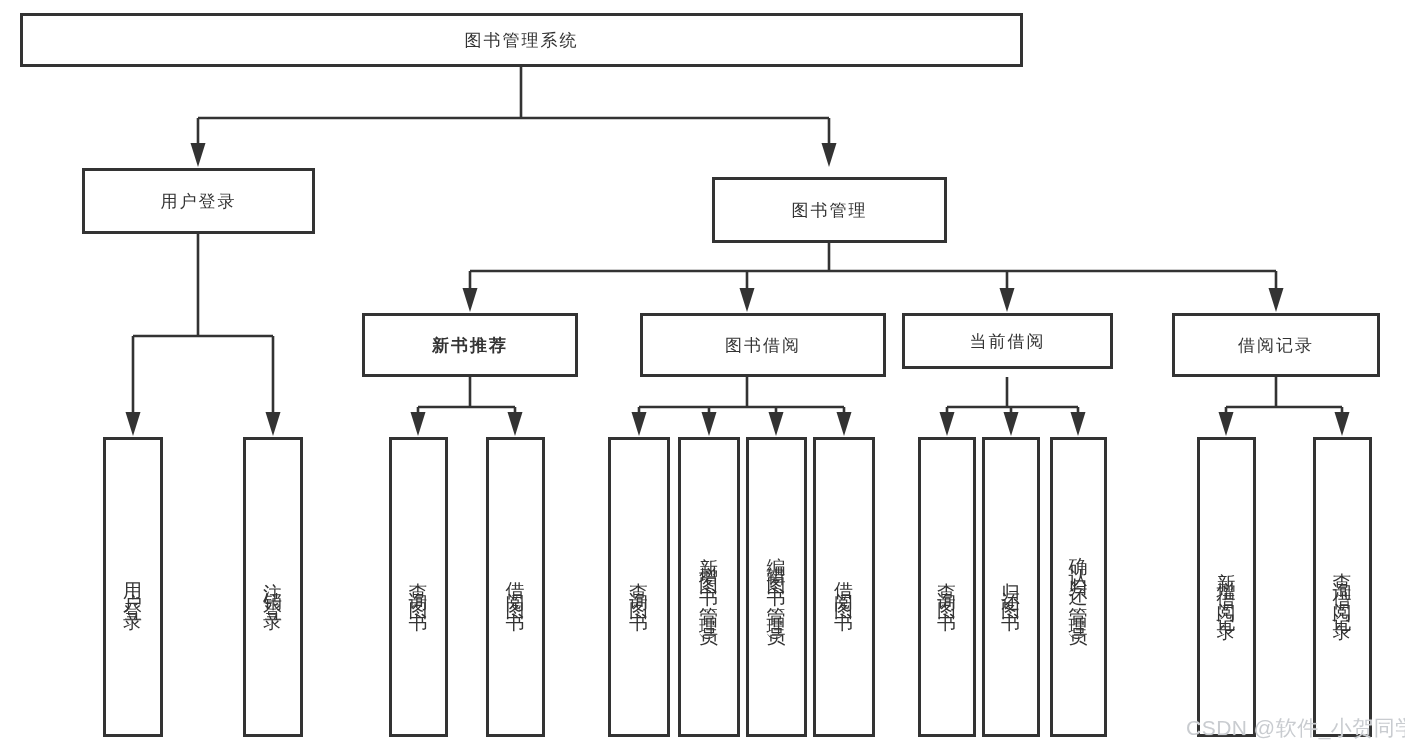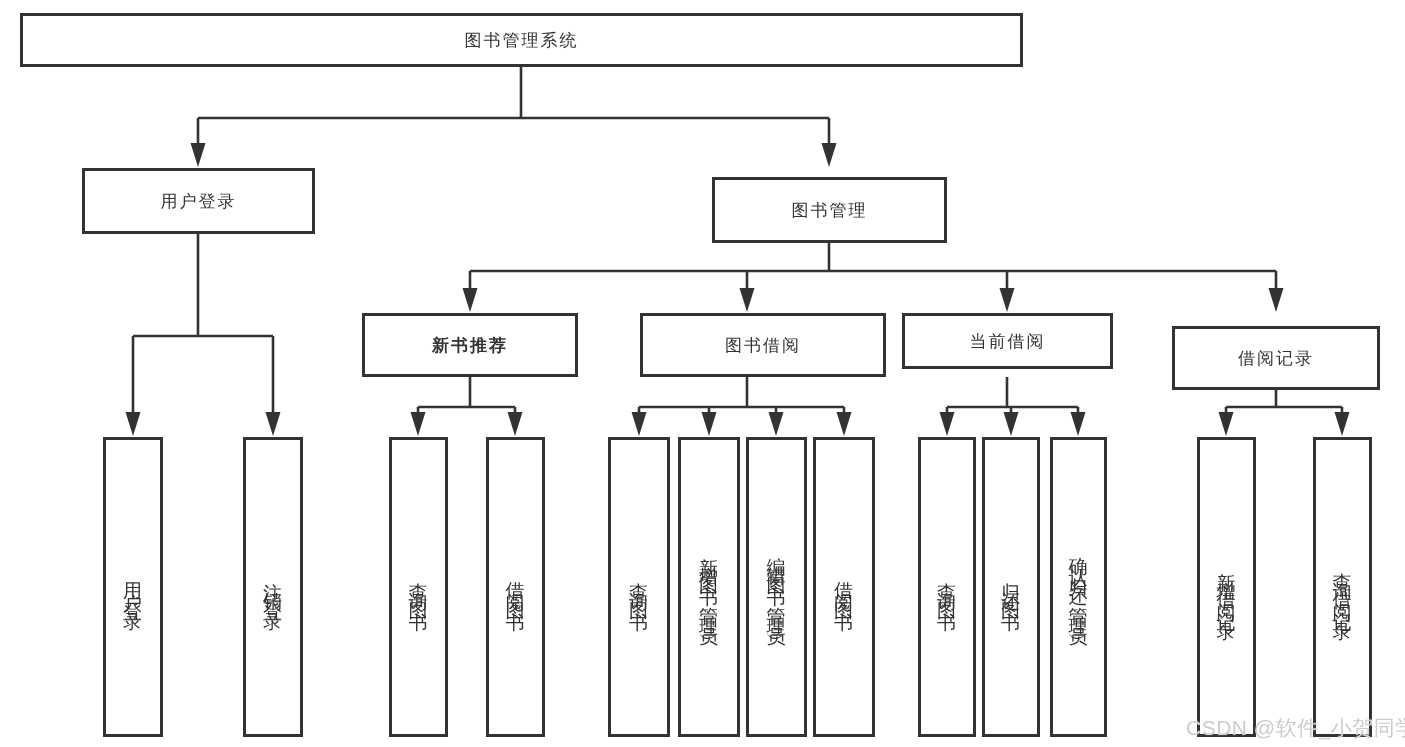--- a/index.html
+++ b/index.html
@@ -39,21 +39,21 @@
     white-space: normal;
     padding: 6px 0;
   }
   
   #n-root   { left:20px;   top:13px;  width:1003px; height:54px; }
   #n-login  { left:82px;   top:168px; width:233px;  height:66px; }
   #n-mgmt   { left:712px;  top:168px; width:235px;  height:66px;margin-top:9px; }
   #n-newrec { left:362px;  top:313px; width:216px;  height:64px;font-weight:bold; }
   #n-borrow { left:640px;  top:313px; width:246px;  height:64px; }
   #n-curr   { left:902px;  top:313px; width:211px;  height:56px; }
-  #n-rec    { left:1172px; top:326px; width:208px;  height:64px; }
+  #n-rec    { left:1172px; top:313px; width:208px;  height:64px; }
   #l1  { left:103px;  top:437px; width:60px; height:300px; }
   #l2  { left:243px;  top:437px; width:60px; height:300px; }
   #l3  { left:389px;  top:437px; width:59px; height:300px; }
   #l4  { left:486px;  top:437px; width:59px; height:300px; }
   #l5  { left:608px;  top:437px; width:62px; height:300px; }
   #l6  { left:678px;  top:437px; width:62px; height:300px; }
   #l7  { left:746px;  top:437px; width:61px; height:300px; }
   #l8  { left:813px;  top:437px; width:62px; height:300px; }
   #l9  { left:918px;  top:437px; width:58px; height:300px; }
   #l10 { left:982px;  top:437px; width:58px; height:300px; }

